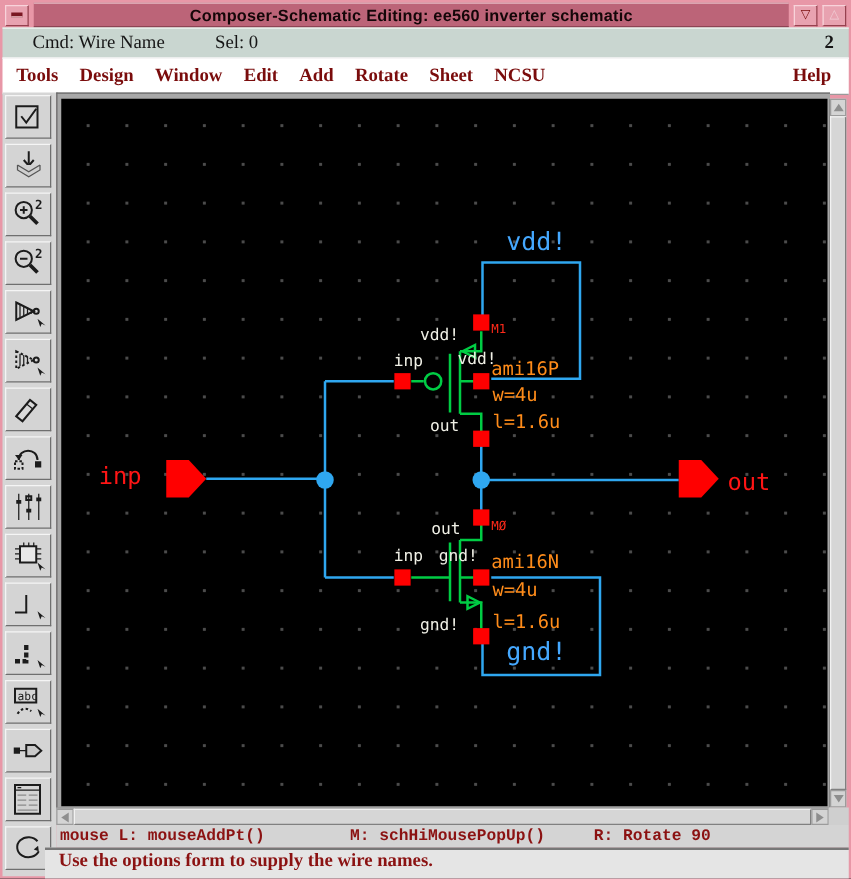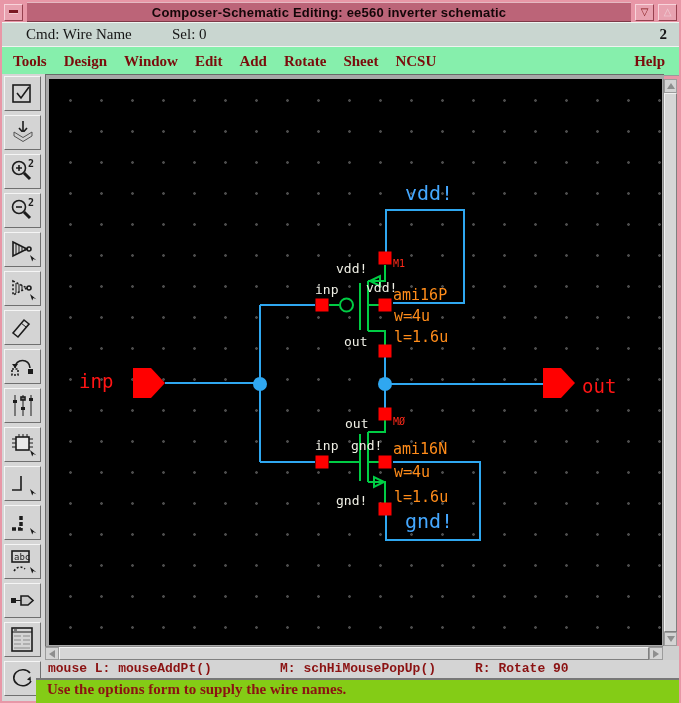--- a/index.html
+++ b/index.html
@@ -20,21 +20,21 @@
   #title-text{font-family:"Liberation Sans",sans-serif;font-weight:bold;font-size:13px;color:#140608;letter-spacing:0.2px;}
   .dashglyph{width:9px;height:3px;background:#7a1722;border-bottom:1px solid #f2c7ce;}
   
   #cmdrow{position:absolute;left:2px;top:22px;width:677px;height:24px;background:#c9d6d0;
     border-top:1px solid #eef5f1;border-bottom:1px solid #8fa098;}
   #cmdrow span{position:absolute;top:3px;font-size:15px;color:#161616;}
   #cmd-label{left:24px;}
   #sel-label{left:170px;}
   #cmd-counter{right:12px;color:#7a0c0c;font-weight:bold;}
   
-  #menurow{position:absolute;left:2px;top:46px;width:677px;height:28px;background:#86efac;
+  #menurow{position:absolute;left:2px;top:46px;width:677px;height:28px;background:#ffffff;
     border-top:1px solid #f2f2f2;border-bottom:1px solid #9a9a9a;display:flex;align-items:center;}
   .menu-item{font-size:15px;font-weight:bold;color:#7a0c0c;padding:2px 6px;margin-left:5px;cursor:default;}
   #menu-spacer{flex:1;}
   #menu-help{margin-right:8px;}
   
   #toolbar{position:absolute;left:2px;top:74px;width:43px;height:627px;background:#d6d6d6;
     display:flex;flex-direction:column;}
   .tbtn{width:37px;height:35px;margin:2px 1px 2px 2px;background:#d4d4d4;
     border-top:1px solid #f5f5f5;border-left:1px solid #f5f5f5;
     border-right:1px solid #6f6f6f;border-bottom:1px solid #6f6f6f;
@@ -71,21 +71,21 @@
   .tri-down{border-left:4px solid transparent;border-right:4px solid transparent;border-top:6px solid #8e8e8e;}
   .tri-left{border-top:4px solid transparent;border-bottom:4px solid transparent;border-right:6px solid #8e8e8e;}
   .tri-right{border-top:4px solid transparent;border-bottom:4px solid transparent;border-left:6px solid #8e8e8e;}
   #scroll-corner{position:absolute;left:663px;top:646px;width:16px;height:14px;background:#cfcfcf;}
   
   #statusrow{position:absolute;left:45px;top:660px;width:634px;height:18px;background:#d4d4d4;}
   #statusrow span{position:absolute;top:1px;font-family:"Liberation Mono",monospace;font-weight:bold;font-size:13px;color:#8b1212;white-space:pre;}
   #status-left{left:3px;}
   #status-middle{left:235px;}
   #status-right{left:430px;}
-  #messagerow{position:absolute;left:36px;top:678px;width:643px;height:23px;background:#84cc16;
+  #messagerow{position:absolute;left:36px;top:678px;width:643px;height:23px;background:#e5e5e5;
     border-top:2px solid #777;text-align:right;}
   #message-text{position:absolute;left:11px;top:1px;font-size:15px;font-weight:bold;color:#8b1212;}
 </style>
 </head>
 <body>
 
 <div id="win">
 
   <div id="titlebar">
     <div class="winbtn">

